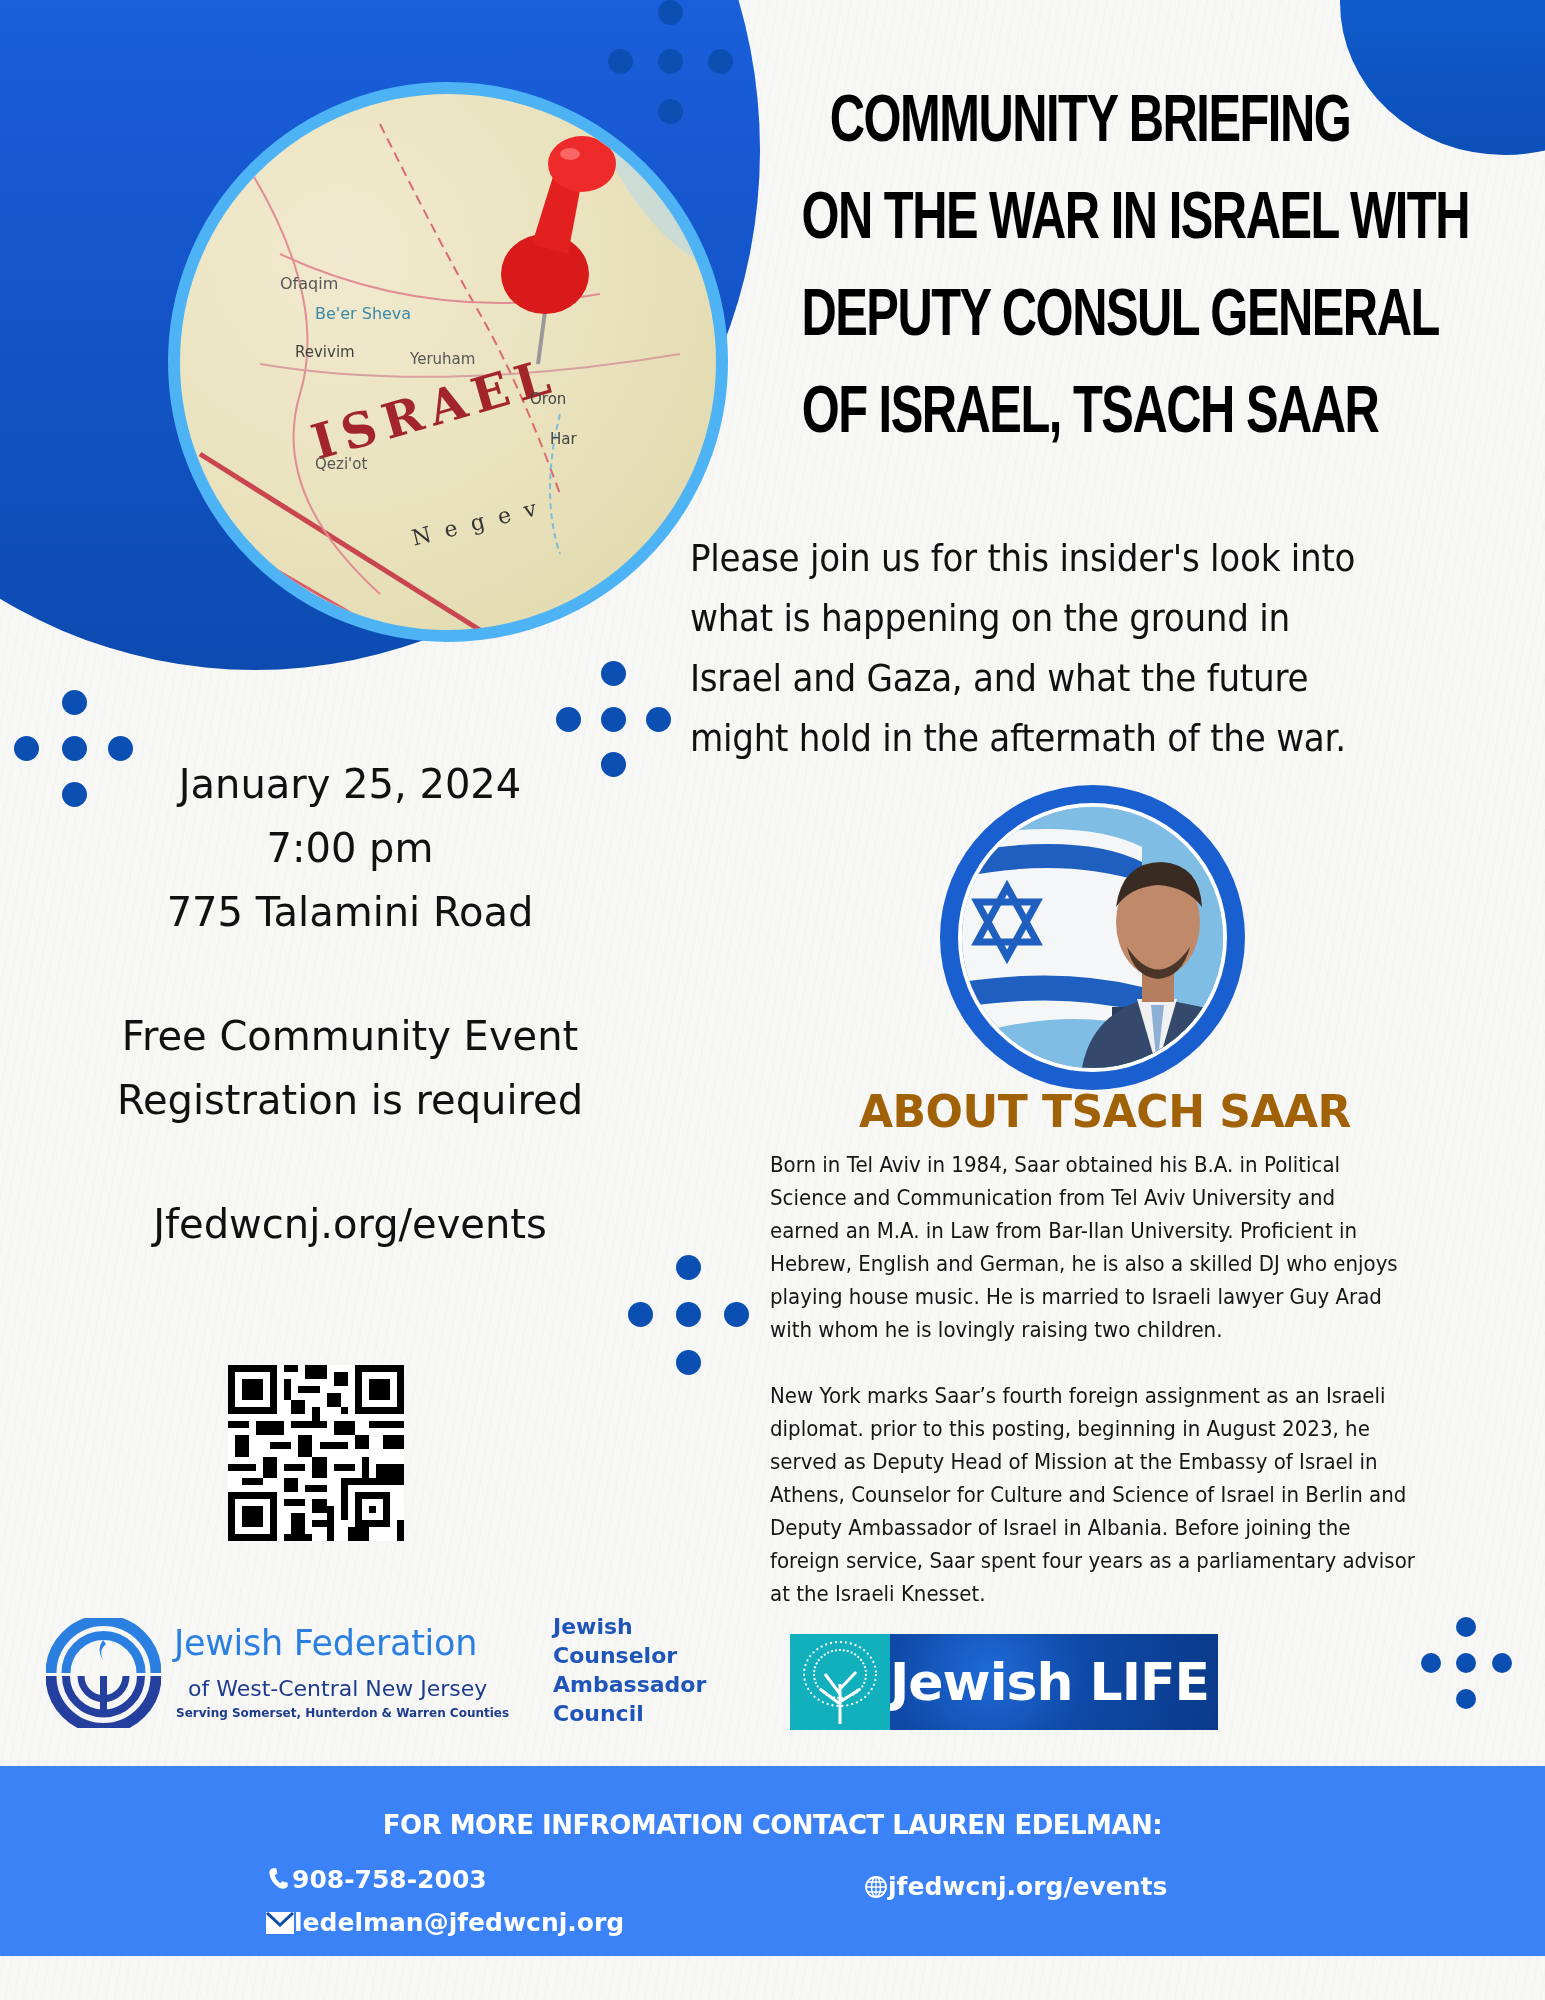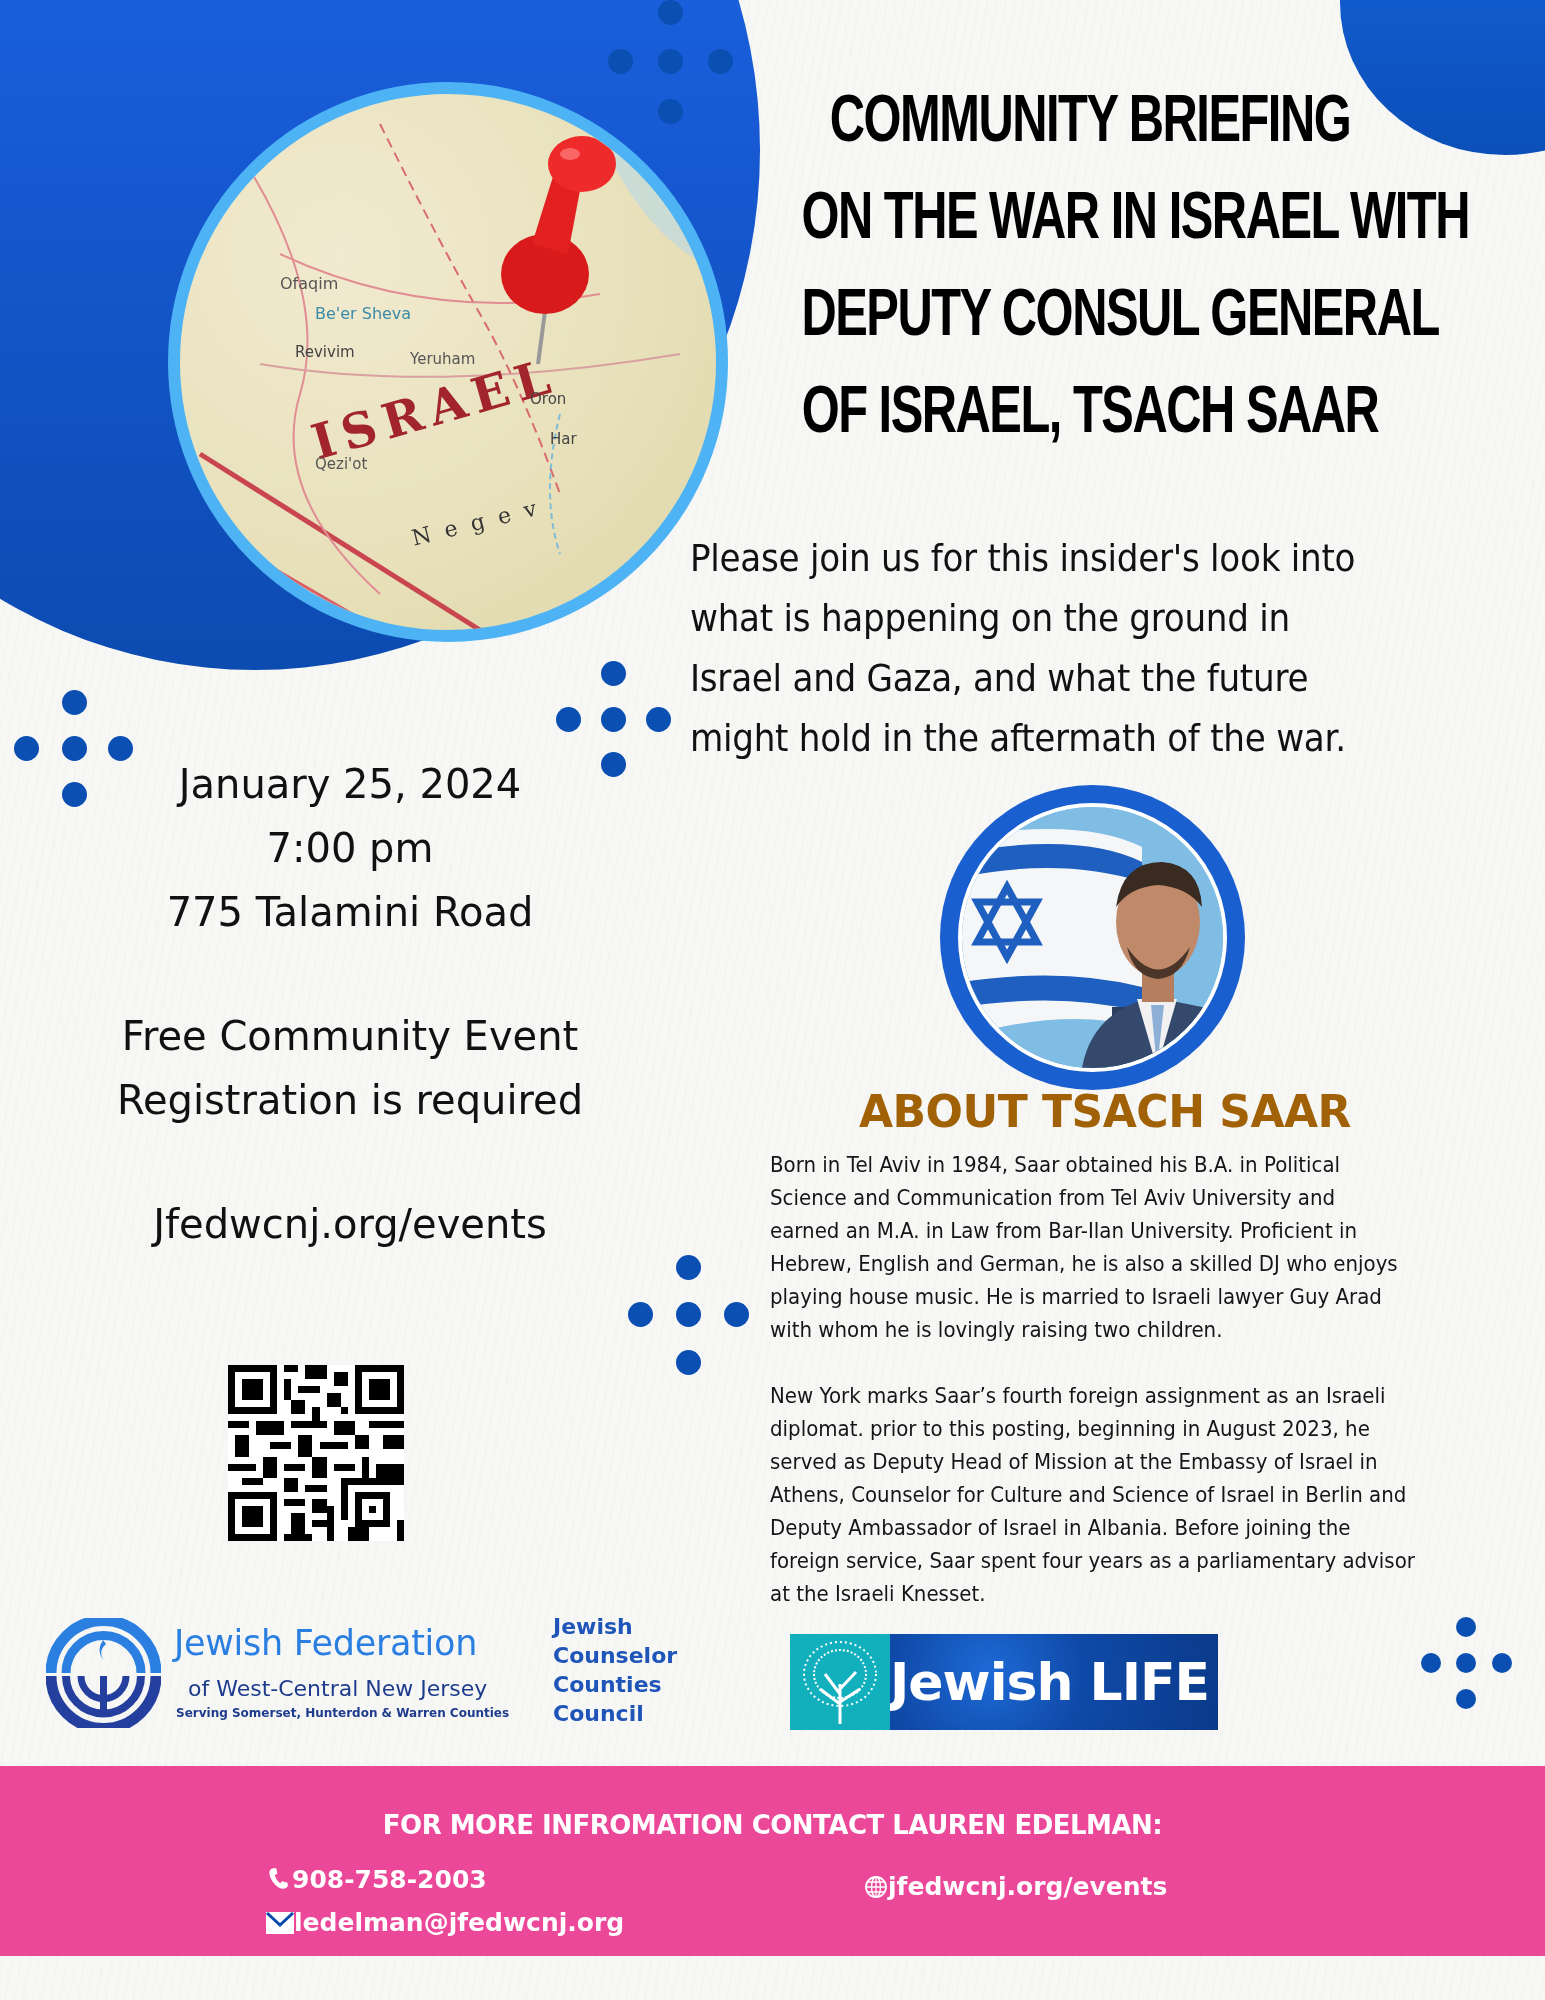--- a/index.html
+++ b/index.html
@@ -121,21 +121,21 @@
   .jl-tree { width: 100px; height: 100%; background: #12b0bd; position: relative; }
   .jl-text {
     flex: 1; height: 100%;
     background: radial-gradient(circle at 30% 40%, #1e6ad6 0%, #0f4aa8 40%, #0a3a8a 100%);
     color: #fff; font-family: "DejaVu Sans", sans-serif; font-weight: 700;
     font-size: 52px; display: flex; align-items: center; padding-left: 0; letter-spacing: -1px;
   }
 
   
   .footer {
-    left: 0; top: 1766px; width: 1545px; height: 190px; background: #ec4899;
+    left: 0; top: 1766px; width: 1545px; height: 190px; background: #3b82f6;
     color: #fff;
   }
   .footer-title {
     position: absolute; left: 0; top: 44px; width: 1545px; text-align: center;
     font-family: "DejaVu Sans", sans-serif; font-weight: 700; font-size: 26px; letter-spacing: -0.5px;
   }
   .contact {
     position: absolute; display: flex; align-items: center; gap: 0;
     font-family: "DejaVu Sans", sans-serif; font-weight: 700; font-size: 25px;
   }
@@ -347,21 +347,21 @@
     <rect x="54" y="58" width="7" height="40" fill="#253f9e"></rect>
     <path d="M57 22 Q50 32 57 42 Q52 32 60 26 Z" fill="#2a7fe0"></path>
   </svg>
   <div class="jf-title">Jewish Federation</div>
   <div class="jf-sub">of West-Central New Jersey</div>
   <div class="jf-sub2">Serving Somerset, Hunterdon &amp; Warren Counties</div>
 </div>
 <div class="abs jcrc">
   <div>Jewish</div>
   <div>Counselor</div>
-  <div>Counties</div>
+  <div>Ambassador</div>
   <div>Council</div>
 </div>
 
 <div class="abs jl-logo">
   <div class="jl-tree">
     <svg width="100" height="96" viewBox="0 0 100 96">
       <ellipse cx="50" cy="40" rx="36" ry="32" fill="none" stroke="#fff" stroke-width="2" stroke-dasharray="2 3"></ellipse>
       <ellipse cx="50" cy="40" rx="26" ry="24" fill="none" stroke="#fff" stroke-width="2" stroke-dasharray="2 2"></ellipse>
       <path d="M50 90 L50 50 M50 60 L35 40 M50 55 L66 38 M50 70 L30 55 M50 68 L70 55" stroke="#fff" stroke-width="3" fill="none"></path>
     </svg>

